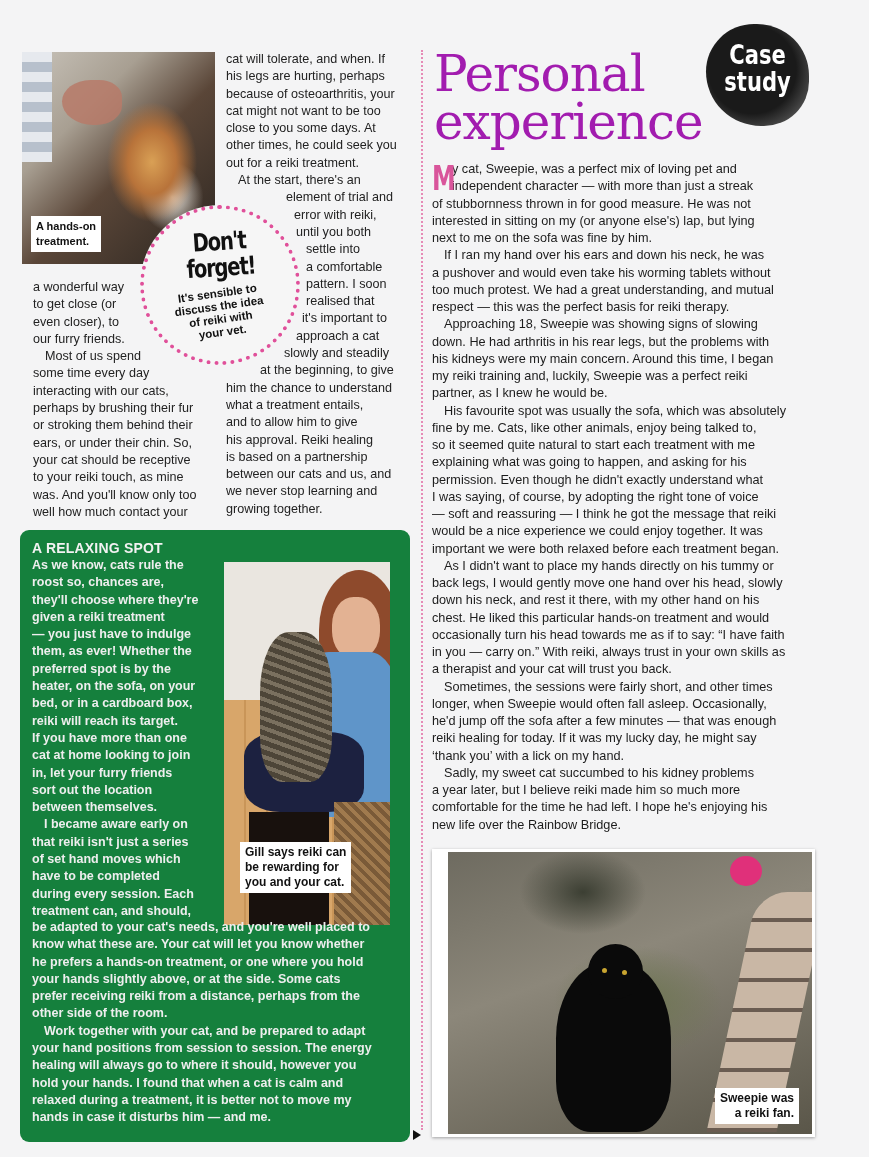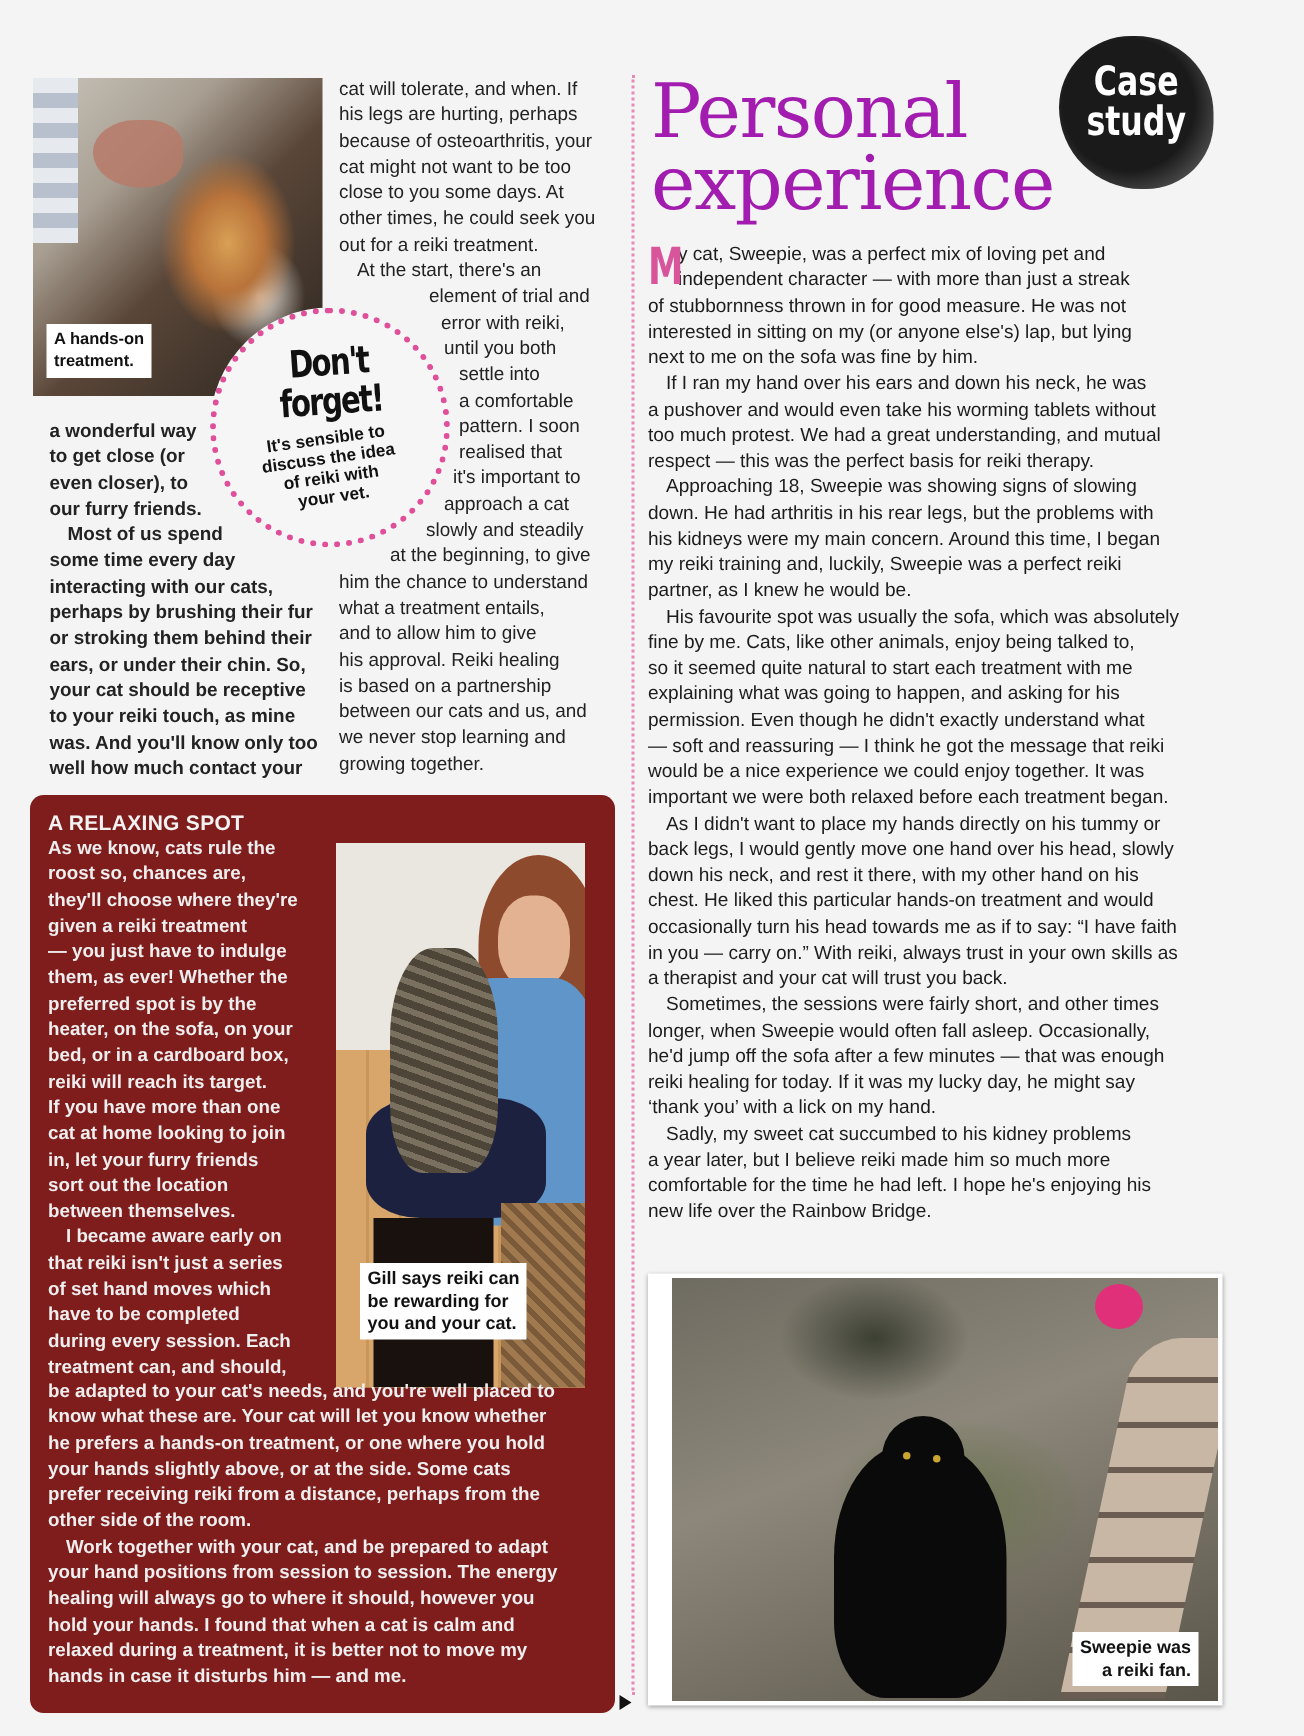--- a/index.html
+++ b/index.html
@@ -33,21 +33,21 @@
     position: absolute; background: #fff; color: #111;
     font-weight: bold; font-size: 11px; line-height: 15px; padding: 3px 5px;
   }
   .photo1 .caption-box { left: 9px; bottom: 12px; }
 
   .text-col {
     position: absolute; font-size: 12.6px; line-height: 17.3px; color: #222;
   }
   .line { display: block; white-space: nowrap; }
 
-  .col-a { left: 33px; top: 279px; width: 190px; font-weight: bold; }
+  .col-a { left: 33px; top: 279px; width: 190px; }
   .col-b { left: 226px; top: 51px; width: 190px; }
 
   
   .badge {
     position: absolute; left: 140px; top: 205px; width: 160px; height: 160px;
     border-radius: 50%;
     background: #f6f6f6;
     border: 4px dotted #e0509a;
     box-sizing: border-box;
     text-align: center;
@@ -66,21 +66,21 @@
 
   
   .divider {
     position: absolute; left: 421px; top: 50px; width: 0; height: 1080px;
     border-left: 2px dotted #e68bb6;
   }
 
   
   .sidebar {
     position: absolute; left: 20px; top: 530px; width: 390px; height: 612px;
-    background: #7f1d1d; border-radius: 9px;
+    background: #15803d; border-radius: 9px;
     color: #f2f2f2;
   }
   .sidebar-title {
     position: absolute; left: 12px; top: 10px;
     font-weight: bold; font-size: 14px; letter-spacing: .2px;
   }
   .sidebar-text {
     position: absolute; font-weight: bold; font-size: 12.5px; line-height: 17.3px; color: #eee;
   }
   .sidebar-text.top { left: 12px; top: 27px; width: 200px; }
@@ -354,20 +354,21 @@
     <span class="line indent">Approaching 18, Sweepie was showing signs of slowing</span>
     <span class="line">down. He had arthritis in his rear legs, but the problems with</span>
     <span class="line">his kidneys were my main concern. Around this time, I began</span>
     <span class="line">my reiki training and, luckily, Sweepie was a perfect reiki</span>
     <span class="line">partner, as I knew he would be.</span>
     <span class="line indent">His favourite spot was usually the sofa, which was absolutely</span>
     <span class="line">fine by me. Cats, like other animals, enjoy being talked to,</span>
     <span class="line">so it seemed quite natural to start each treatment with me</span>
     <span class="line">explaining what was going to happen, and asking for his</span>
     <span class="line">permission. Even though he didn't exactly understand what</span>
+    <span class="line">I was saying, of course, by adopting the right tone of voice</span>
     <span class="line">— soft and reassuring — I think he got the message that reiki</span>
     <span class="line">would be a nice experience we could enjoy together. It was</span>
     <span class="line">important we were both relaxed before each treatment began.</span>
     <span class="line indent">As I didn't want to place my hands directly on his tummy or</span>
     <span class="line">back legs, I would gently move one hand over his head, slowly</span>
     <span class="line">down his neck, and rest it there, with my other hand on his</span>
     <span class="line">chest. He liked this particular hands-on treatment and would</span>
     <span class="line">occasionally turn his head towards me as if to say: “I have faith</span>
     <span class="line">in you — carry on.” With reiki, always trust in your own skills as</span>
     <span class="line">a therapist and your cat will trust you back.</span>

